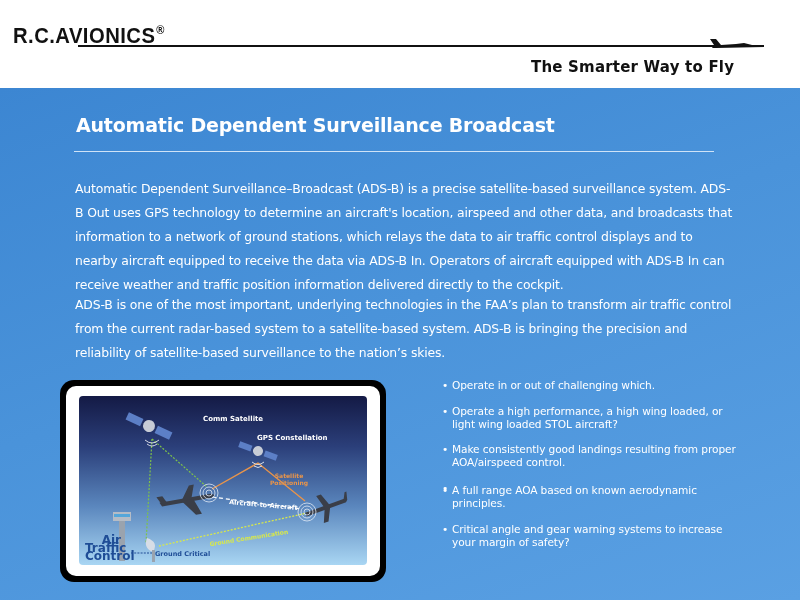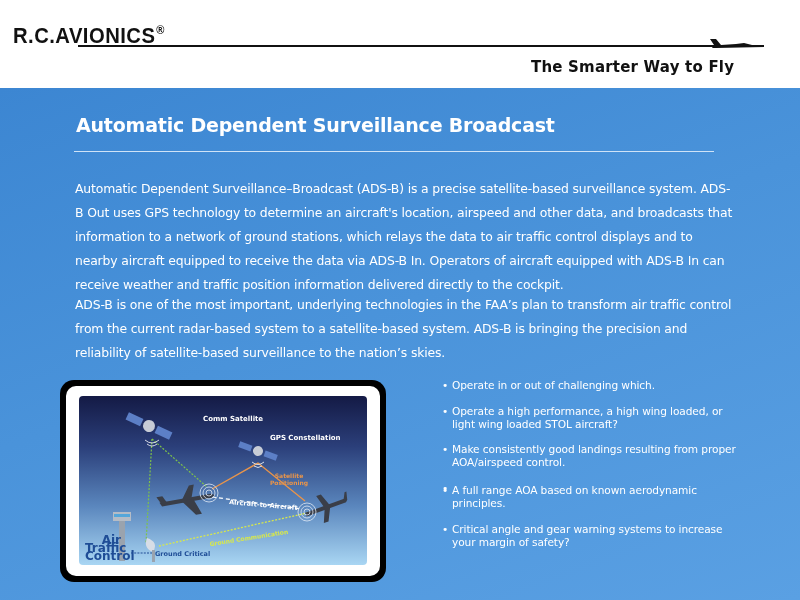--- a/index.html
+++ b/index.html
@@ -26,21 +26,21 @@
     .para2 { top: 205px; }
 
     .diagram { position: absolute; left: 60px; top: 292px; width: 326px; height: 202px;
                background: #000; border-radius: 14px; padding: 6px; }
     .diagram-inner { width: 100%; height: 100%; background: #fff; border-radius: 10px; padding: 10px 13px 11px 13px; }
     .diagram-img { position: relative; width: 100%; height: 100%; border-radius: 4px; overflow: hidden;
                    background: linear-gradient(180deg, #141a45 0%, #2b3f7a 30%, #5a86bd 65%, #a9d6f3 100%); }
     .diagram-img svg { position: absolute; left: 0; top: 0; }
     .dlabel { position: absolute; font-family: "DejaVu Sans", sans-serif; font-weight: bold; font-size: 7px; white-space: nowrap; }
     .dl-comm { left: 80px; top: 19px; color: #fff; margin-left: 44px; }
-    .dl-gps { left: 191px; top: 38px; color: #fff; }
+    .dl-gps { left: 178px; top: 38px; color: #fff; }
     .dl-satpos { left: 190px; top: 76px; color: #e8944a; font-size: 6px; line-height: 7px; text-align: center; }
     .dl-a2a { left: 150px; top: 105px; color: #fff; font-size: 6.5px; transform: rotate(5deg); }
     .dl-ground-comm { left: 130px; top: 138px; color: #d8e84a; font-size: 6px; transform: rotate(-9deg); }
     .dl-atc { left: 6px; top: 140px; color: #1f4d96; font-size: 12px; line-height: 8px; text-align: right; width: 36px; }
     .dl-gs { left: 76px; top: 154px; color: #1f4d96; font-size: 6.5px; }
 
     .bullets { position: absolute; left: 442px; top: 291px; width: 300px; list-style: none; }
     .bullets li { position: relative; font-family: "DejaVu Sans", sans-serif; font-size: 10.6px; line-height: 13px;
                   color: #ffffff; padding-left: 10px; margin-bottom: 12.5px; letter-spacing: -0.1px; }
     .bullets li .dot { position: absolute; left: 0; top: 0; }

